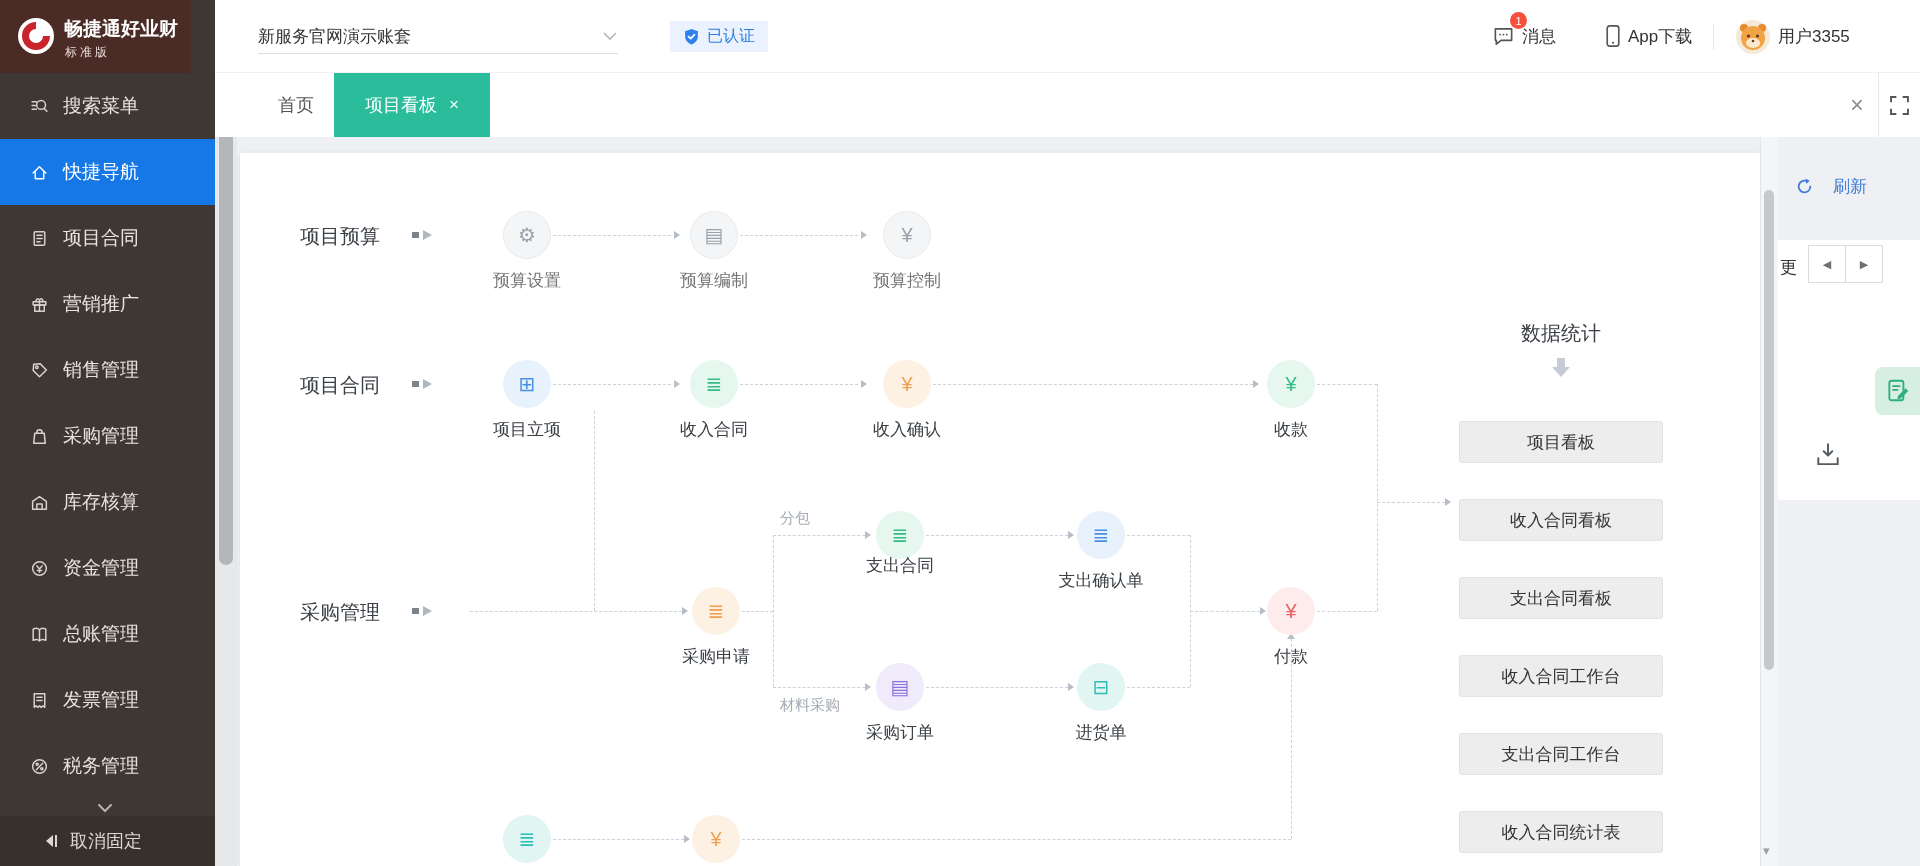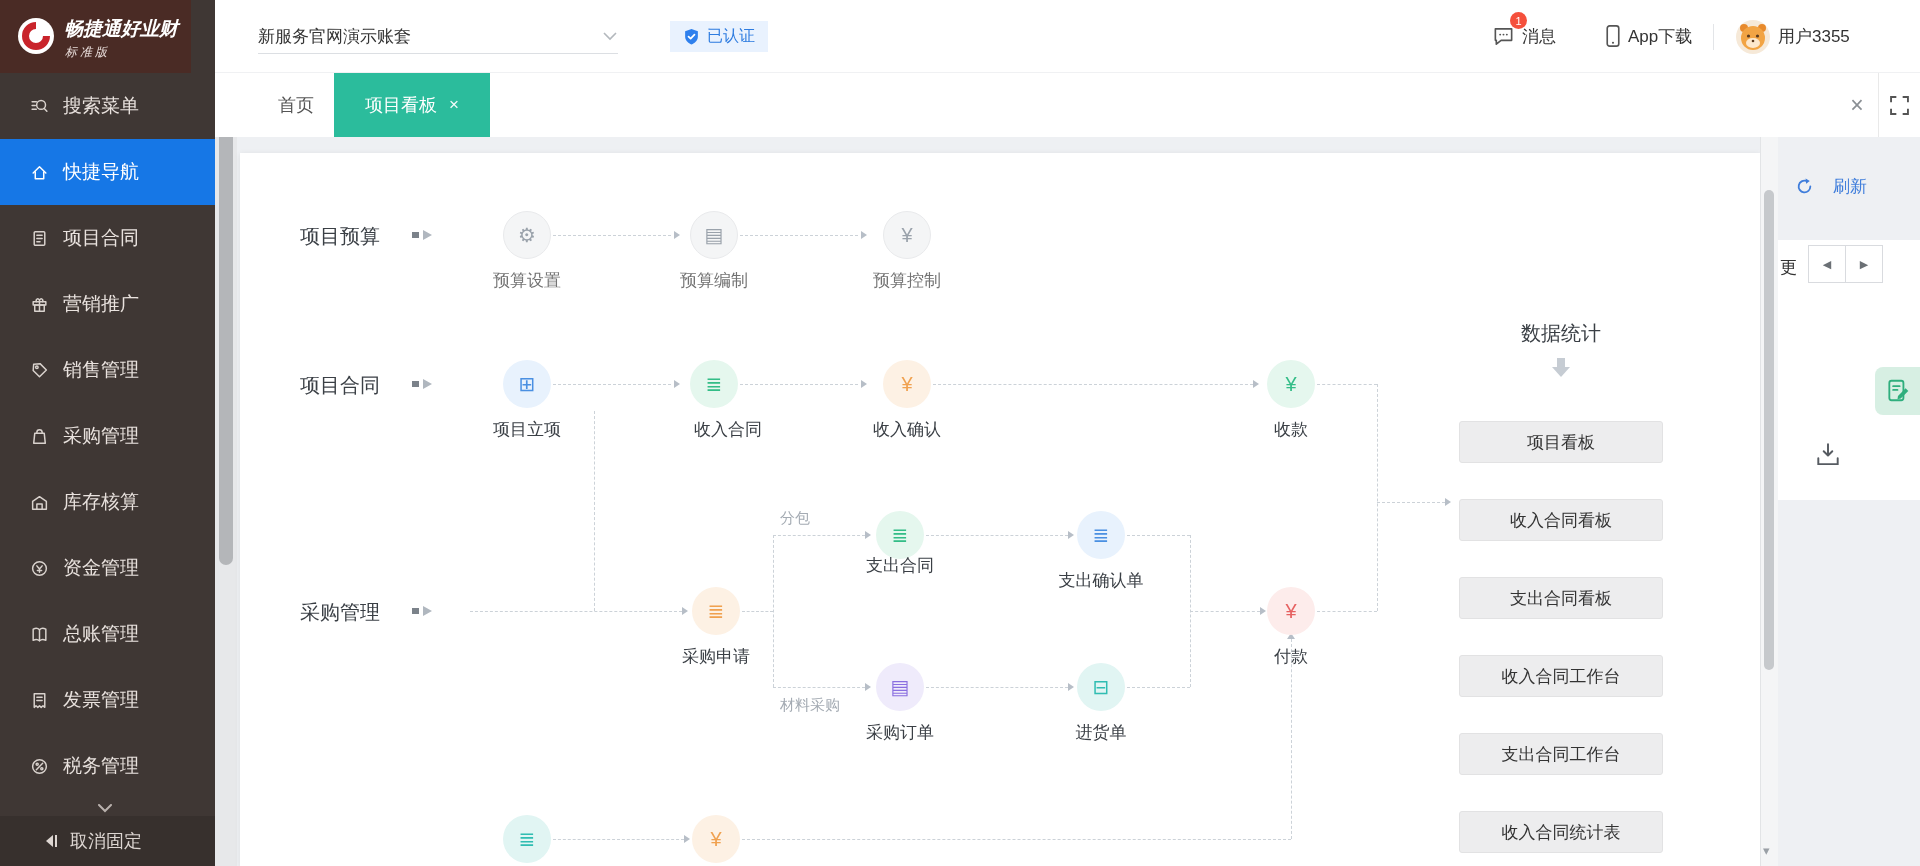--- a/index.html
+++ b/index.html
@@ -2,21 +2,21 @@
 <html><head>
 <meta charset="utf-8">
 <style>
   * { margin:0; padding:0; box-sizing:border-box; }
   body { font-family:"Liberation Sans","DejaVu Sans",sans-serif; background:#dfe2e6; }
   .app { position:relative; width:1920px; height:866px; overflow:hidden; background:#eef0f3; }
   .abs { position:absolute; }
 
   
   .sidebar { position:absolute; left:0; top:0; width:215px; height:866px; background:#3f3734; }
-  .logo-block { position:absolute; left:0; top:0; width:191px; height:73px; background:#4a2b25;font-style:italic; }
+  .logo-block { position:absolute; left:0; top:0; width:191px; height:73px; background:#4a2b25; }
   .logo-title { position:absolute; left:64px; top:16px; font-size:19px; font-weight:bold; color:#ffffff; }
   .logo-sub { position:absolute; left:65px; top:44px; font-size:12px; color:#e8dcd9; letter-spacing:3px; }
   .menu-item { position:absolute; left:0; width:215px; height:66px; display:flex; align-items:center; gap:14px; padding-left:30px; color:#e9e2de; font-size:19px; cursor:pointer; }
   .menu-item .mi-icon { color:#d9d2cd; display:flex; }
   .menu-item.active { background:#1677e6; color:#ffffff; }
   .menu-item.active .mi-icon { color:#ffffff; }
   .mi-icon svg { width:19px; height:19px; fill:none; stroke:currentColor; stroke-width:1.4; stroke-linecap:round; stroke-linejoin:round; }
   .unpin-bar { position:absolute; left:0; top:816px; width:215px; height:50px; background:#37302d; display:flex; align-items:center; gap:10px; padding-left:42px; color:#ddd6d2; font-size:18px; cursor:pointer; }
 
   
@@ -372,21 +372,21 @@
       </div>
     <div class="nlabel muted" style="left:607px;top:116px">预算控制</div>
 
     <div class="node c-blue" style="left:263px;top:207px">
         <span>⊞</span>
       </div>
     <div class="nlabel" style="left:227px;top:265px">项目立项</div>
     <div class="node c-green" style="left:450px;top:207px">
         <span>≣</span>
       </div>
-    <div class="nlabel" style="left:428px;top:265px">收入合同</div>
+    <div class="nlabel" style="left:414px;top:265px">收入合同</div>
     <div class="node c-orange" style="left:643px;top:207px">
         <span>¥</span>
       </div>
     <div class="nlabel" style="left:607px;top:265px">收入确认</div>
     <div class="node c-green" style="left:1027px;top:207px">
         <span>¥</span>
       </div>
     <div class="nlabel" style="left:991px;top:265px">收款</div>
 
     <div class="node c-orange" style="left:452px;top:434px">

